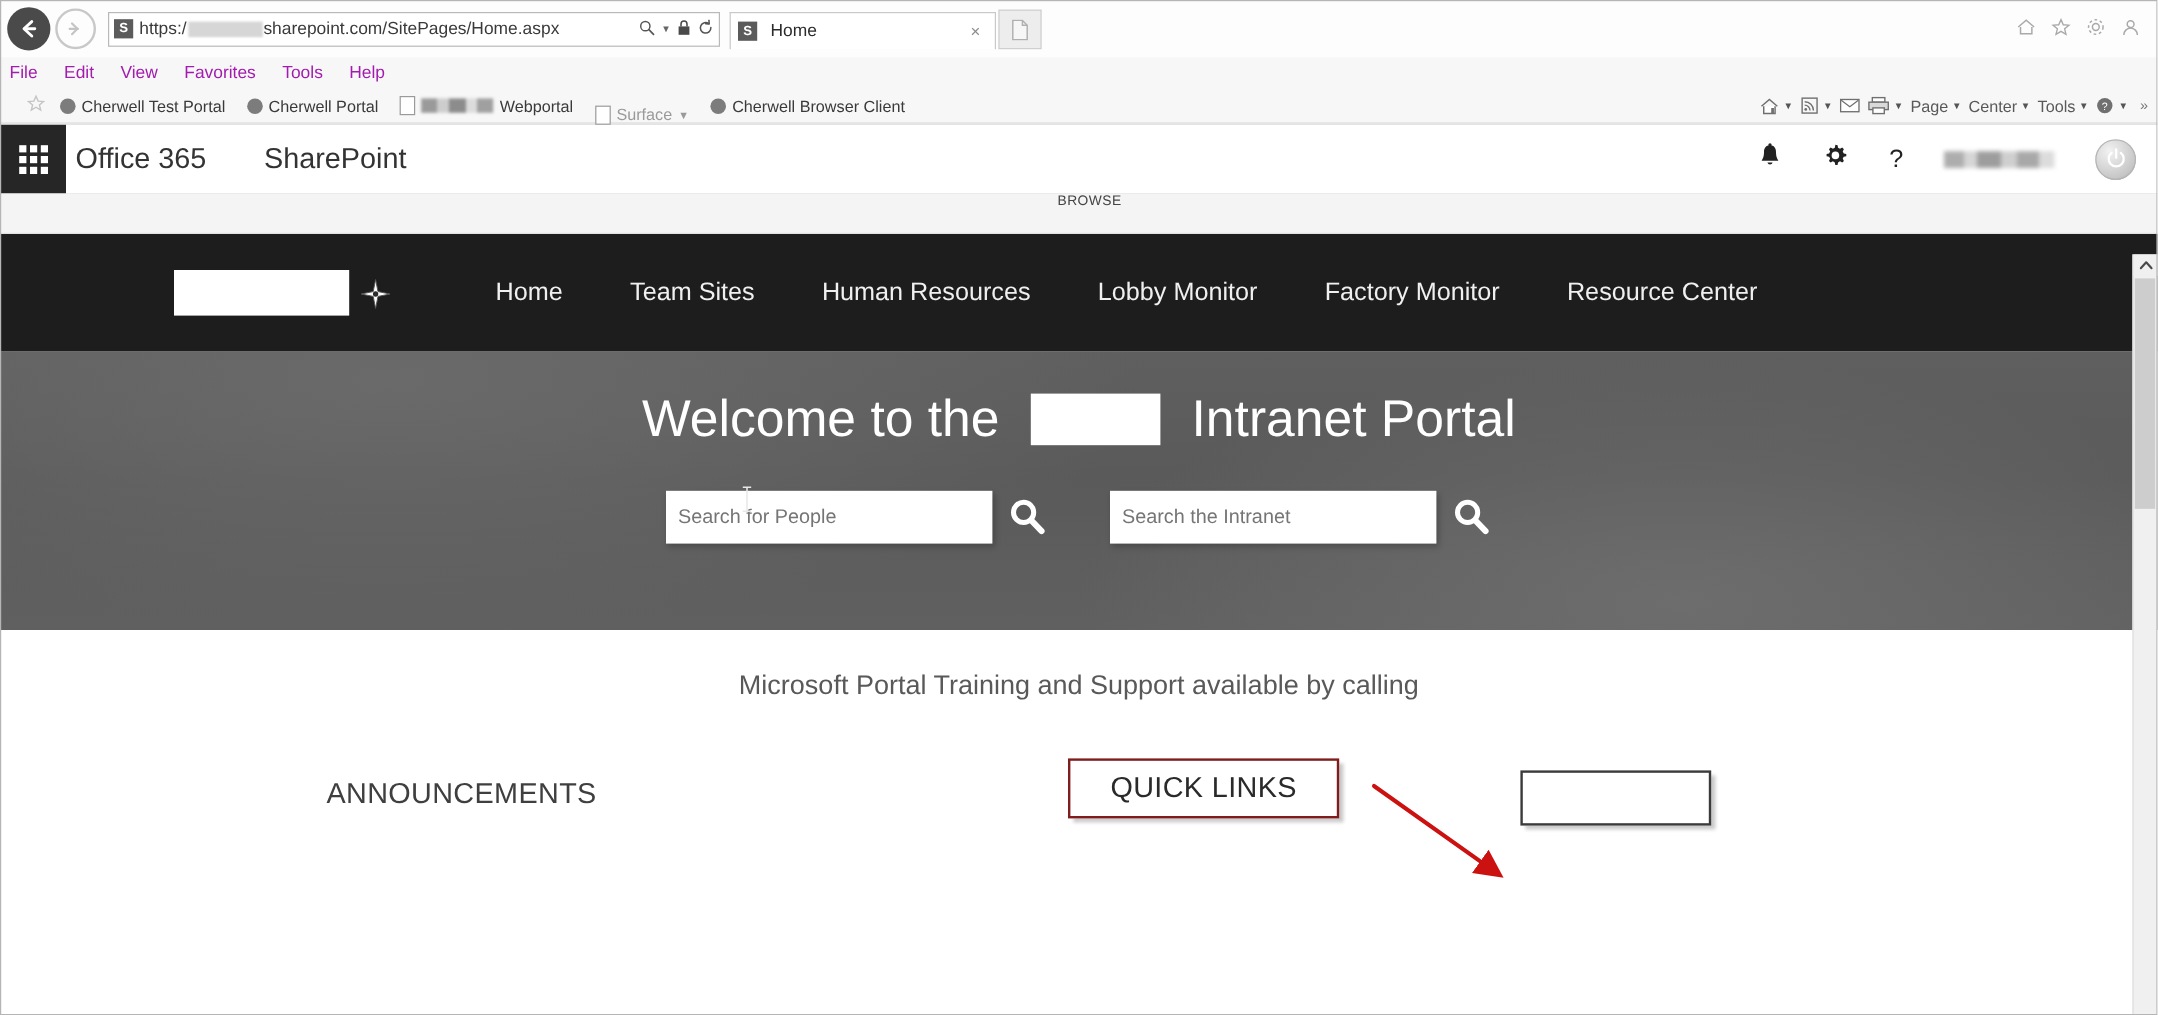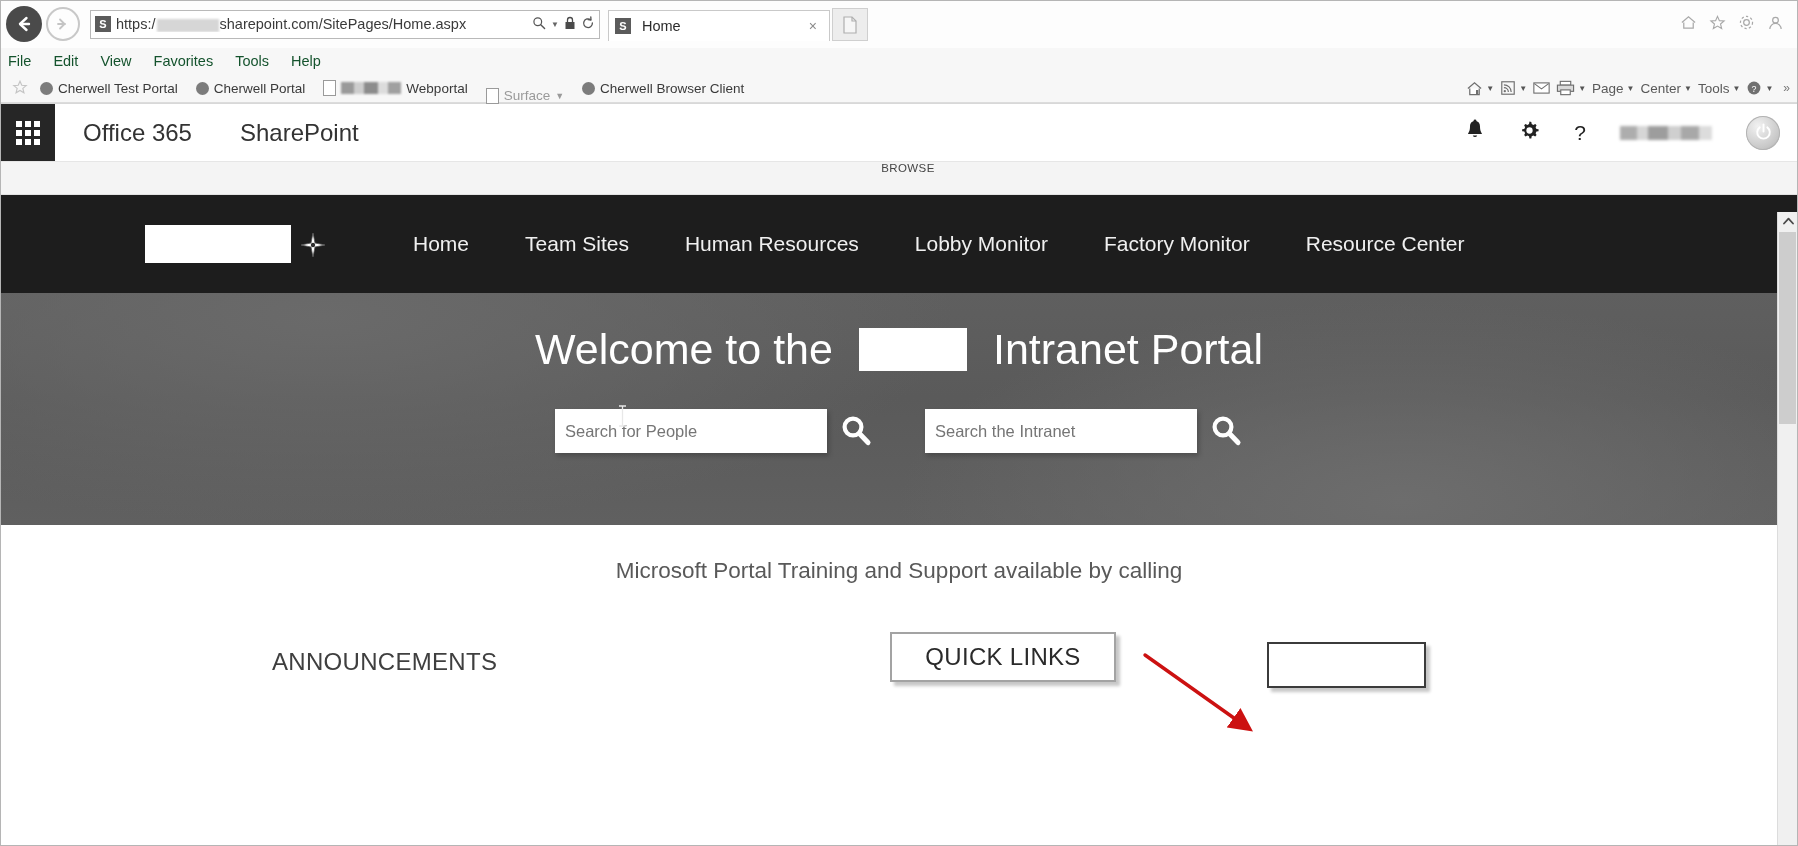--- a/index.html
+++ b/index.html
@@ -87,27 +87,27 @@
   .newtab svg { opacity:.55; }
 
   .chrome-right-icons {
     margin-left: auto; display: flex; align-items: center; gap: 12px;
     padding-right: 14px; color: #9b9b9b; font-size: 15px;
   }
 
   .menu-row {
     height: 26px; display: flex; align-items: center;
     padding-left: 8px; gap: 22px;
-    font-size: 14.5px; color: #14532d;
+    font-size: 14.5px; color: #a21caf;
     background: #f7f7f7;
   }
 
   .fav-row {
     height: 28px; display: flex; align-items: center;
-    padding-left: 10px; gap: 6px;
+    padding-left: 20px; gap: 6px;
     font-size: 13.5px; color: #3a3a3a;
     background: #f7f7f7;
     border-bottom: 1px solid #dcdcdc;
     position: relative;
   }
   .fav { display: flex; align-items: center; gap: 5px; padding: 0 6px; white-space: nowrap; }
   .fav .globe {
     width: 13px; height: 13px; border-radius: 50%;
     background: #7c7c7c;
     display:inline-block;
@@ -137,21 +137,21 @@
     border-bottom: 1px solid #e6e6e6;
   }
   .waffle {
     width: 55px; height: 57px; background: #262626;
     display:flex; align-items:center; justify-content:center;
   }
   .waffle-grid {
     display: grid; grid-template-columns: repeat(3, 6px); grid-gap: 3px;
   }
   .waffle-grid i { width: 6px; height: 6px; background: #fff; display:block; }
-  .suite-brand { font-size: 24px; color: #333; margin-left: 28px; font-weight: 400; }
+  .suite-brand { font-size: 24px; color: #333; margin-left: 8px; font-weight: 400; }
   .suite-app { font-size: 24px; color: #333; margin-left: 48px; font-weight: 400; }
   .suite-right { margin-left:auto; display:flex; align-items:center; gap: 34px; padding-right: 18px; }
   .suite-ico { font-size: 21px; color: #222; }
   .user-blur {
     width: 92px; height: 14px;
     background: linear-gradient(90deg,#adadad 0 18%, #d6d6d6 18% 30%, #9d9d9d 30% 52%, #cfcfcf 52% 66%, #a8a8a8 66% 86%, #dcdcdc 86% 100%);
     filter: blur(1.6px);
   }
   .power {
     width: 34px; height: 34px; border-radius: 50%;
@@ -231,21 +231,21 @@
     font-size: 22.5px; color: #595959;
   }
   .webparts { position: relative; height: 130px; margin-top: 40px; }
   .announcements {
     position: absolute; left: 272px; top: 24px;
     font-size: 24px; color: #3f3f3f; letter-spacing: .3px;
   }
   .quicklinks-box {
     position: absolute; left: 890px; top: 8px;
     width: 222px; height: 46px;
-    border: 2px solid #a3a3a3;
+    border: 2px solid #7f1d1d;
     background: #fff;
     display:flex; align-items:center; justify-content:center;
     font-size: 24px; color: #2a2a2a; letter-spacing: .3px;
     box-shadow: 4px 4px 3px rgba(0,0,0,.22);
   }
   .target-box {
     position: absolute; left: 1267px; top: 18px;
     width: 155px; height: 42px;
     border: 2px solid #3b3b3b;
     background: #fff;

